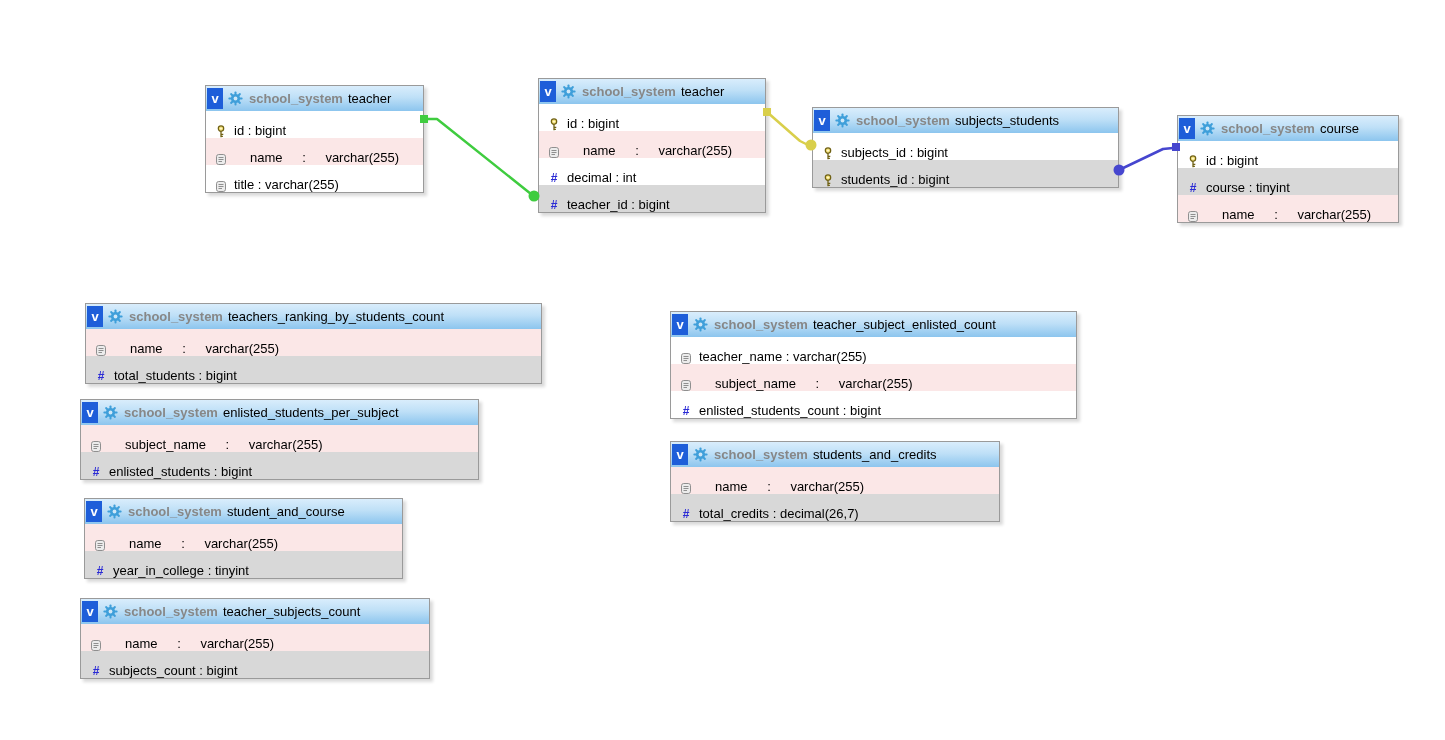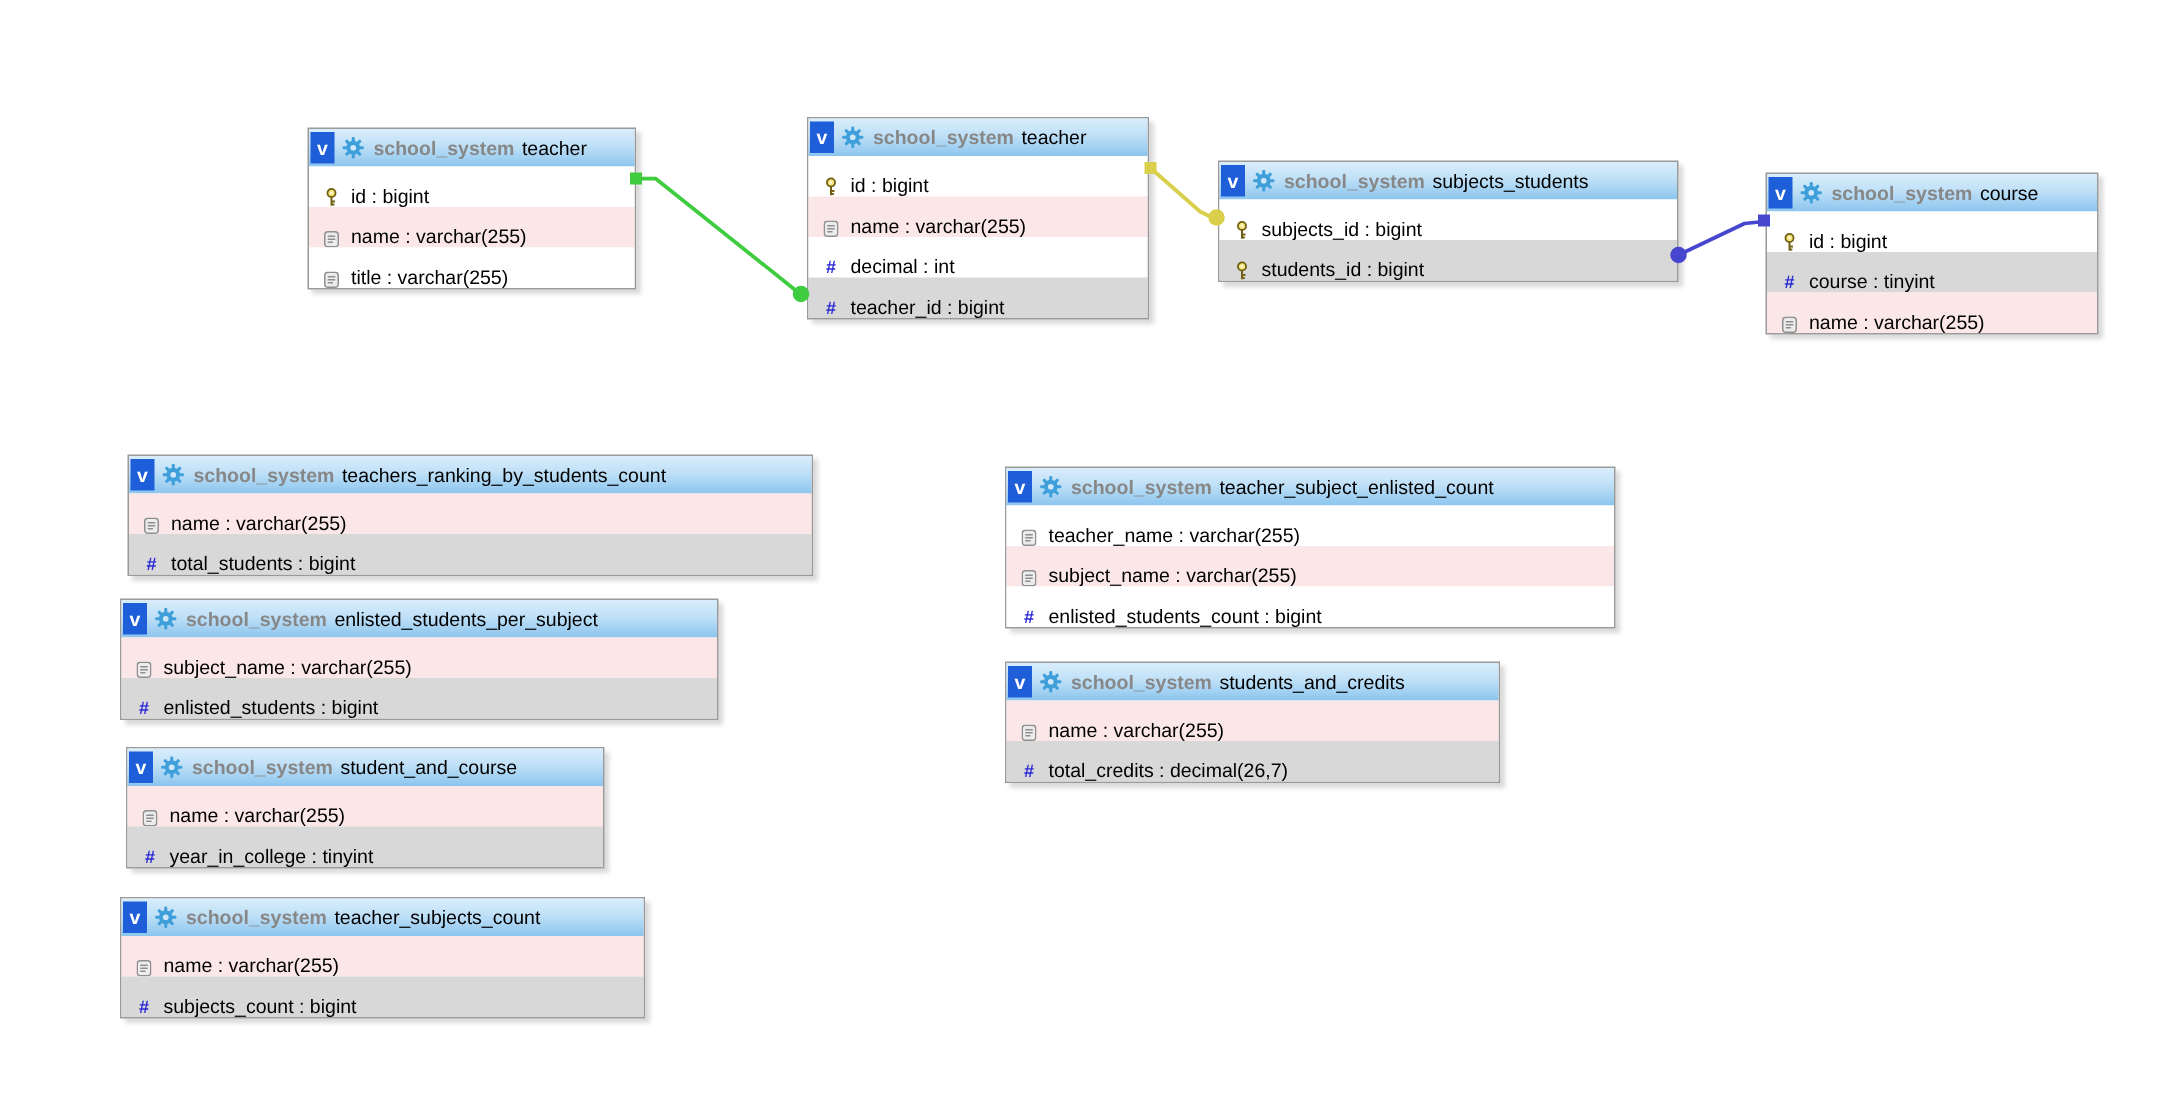--- a/index.html
+++ b/index.html
@@ -36,21 +36,21 @@
   .db-label{color:#878787;margin-right:5px;font-weight:bold;}
   .tbl-name{font-weight:normal;color:#000000;padding-right:3px;}
   .tbl-row{
     height:27px;display:flex;align-items:flex-end;
     padding:0 8px 0 9px;color:#000;
     overflow:hidden;
   }
   .col-icon{width:12px;margin-right:7px;flex:0 0 auto;display:flex;align-items:center;justify-content:center;}
   .hash{color:#2b2bd5;font-weight:bold;font-size:12px;}
   .bg-white{background:#ffffff;}
-  .bg-pink{background:#fbe7e7;}
+  .bg-pink{background:#fbe7e7;gap:16px;}
   .bg-gray{background:#d8d8d8;}
   .sep{white-space:pre;}
   #relations-svg{position:absolute;left:0;top:0;pointer-events:none;z-index:5;}
 </style>
 </head>
 <body>
 
 <div id="designer-canvas">
     <div class="db-table" style="left: 205px; top: 85px; width: 217px;">
       <div class="tbl-header">

